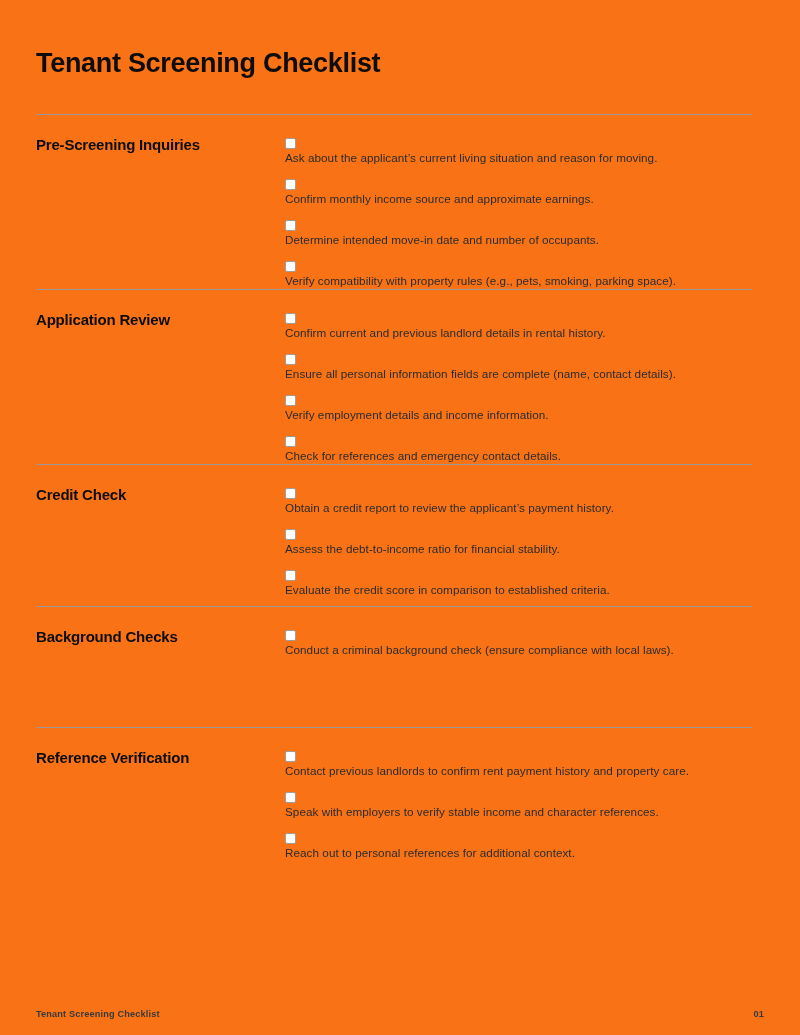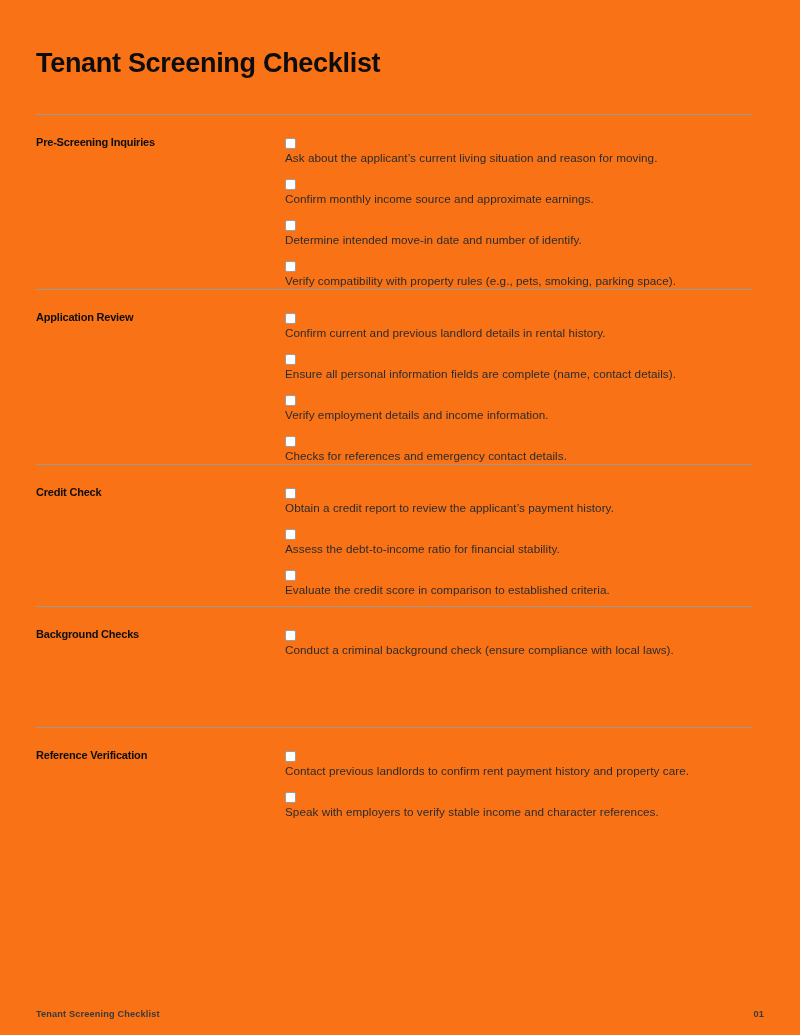--- a/index.html
+++ b/index.html
@@ -48,21 +48,21 @@
     flex-direction: row;
     align-items: flex-start;
     border-top: 1px solid #9a9a9a;
     padding-top: 20px;
     box-sizing: border-box;
   }
 
   .section-heading {
     width: 249px;
     flex: 0 0 249px;
-    font-size: 11px;
+    font-size: 15px;
     font-weight: 700;
     color: #0d0d0d;
     letter-spacing: -0.2px;
     line-height: 1.25;
     padding-top: 1px;
   }
 
   .section-items {
     flex: 1 1 auto;
     min-width: 0;
@@ -129,21 +129,21 @@
           <div class="check-item">
             <span class="checkbox" role="checkbox" aria-checked="false"></span>
             <span class="item-label">Ask about the applicant’s current living situation and reason for moving.</span>
           </div>
           <div class="check-item">
             <span class="checkbox" role="checkbox" aria-checked="false"></span>
             <span class="item-label">Confirm monthly income source and approximate earnings.</span>
           </div>
           <div class="check-item">
             <span class="checkbox" role="checkbox" aria-checked="false"></span>
-            <span class="item-label">Determine intended move-in date and number of identify.</span>
+            <span class="item-label">Determine intended move-in date and number of occupants.</span>
           </div>
           <div class="check-item">
             <span class="checkbox" role="checkbox" aria-checked="false"></span>
             <span class="item-label">Verify compatibility with property rules (e.g., pets, smoking, parking space).</span>
           </div>
         </div>
       </div>
       <div class="section" style="min-height: 170px;">
         <div class="section-heading">Application Review</div>
         <div class="section-items">
@@ -154,21 +154,21 @@
           <div class="check-item">
             <span class="checkbox" role="checkbox" aria-checked="false"></span>
             <span class="item-label">Ensure all personal information fields are complete (name, contact details).</span>
           </div>
           <div class="check-item">
             <span class="checkbox" role="checkbox" aria-checked="false"></span>
             <span class="item-label">Verify employment details and income information.</span>
           </div>
           <div class="check-item">
             <span class="checkbox" role="checkbox" aria-checked="false"></span>
-            <span class="item-label">Checks for references and emergency contact details.</span>
+            <span class="item-label">Check for references and emergency contact details.</span>
           </div>
         </div>
       </div>
       <div class="section" style="min-height: 142px;">
         <div class="section-heading">Credit Check</div>
         <div class="section-items">
           <div class="check-item">
             <span class="checkbox" role="checkbox" aria-checked="false"></span>
             <span class="item-label">Obtain a credit report to review the applicant’s payment history.</span>
           </div>
@@ -194,20 +194,24 @@
       <div class="section" style="min-height: 120px;">
         <div class="section-heading">Reference Verification</div>
         <div class="section-items">
           <div class="check-item">
             <span class="checkbox" role="checkbox" aria-checked="false"></span>
             <span class="item-label">Contact previous landlords to confirm rent payment history and property care.</span>
           </div>
           <div class="check-item">
             <span class="checkbox" role="checkbox" aria-checked="false"></span>
             <span class="item-label">Speak with employers to verify stable income and character references.</span>
+          </div>
+          <div class="check-item">
+            <span class="checkbox" role="checkbox" aria-checked="false"></span>
+            <span class="item-label">Reach out to personal references for additional context.</span>
           </div>
         </div>
       </div>
     </div>
 
   <div class="footer">
     <span class="footer-left">Tenant Screening Checklist</span>
     <span class="footer-right">01</span>
   </div>
 

